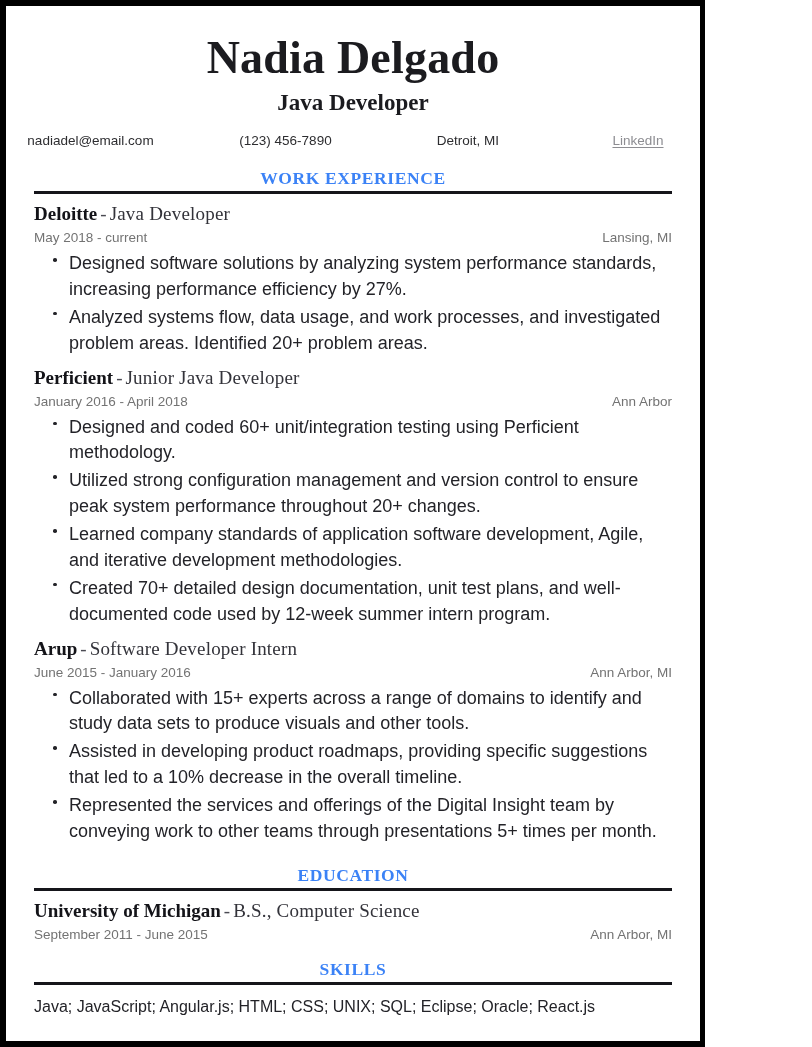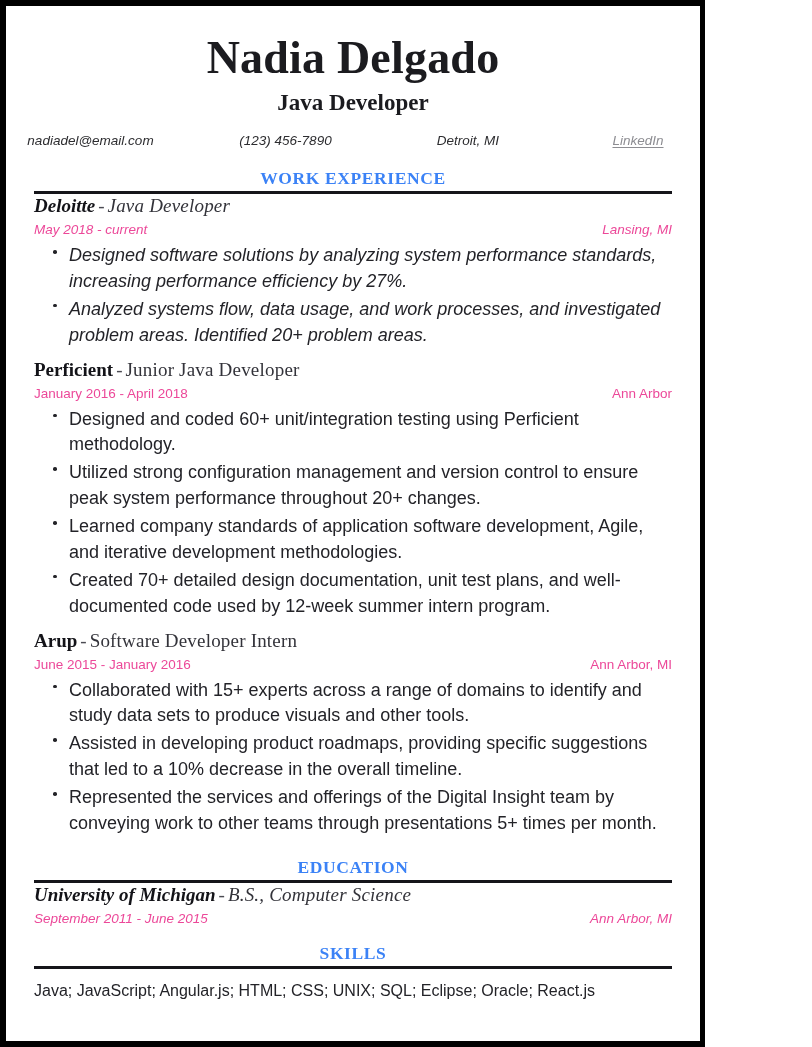--- a/index.html
+++ b/index.html
@@ -55,21 +55,20 @@
     padding-top: 6px;
   }
 
   .contact-row {
     display: flex;
     justify-content: center;
     align-items: baseline;
     padding-top: 17px;
     padding-left: 6px;
     padding-right: 6px;
-    font-style: italic;
   }
 
   .contact-item {
     font-size: 13.5px;
     color: #2d2d30;
     text-align: center;
     flex: 0 0 auto;
   }
 
   .contact-item.email   { width: 205px; }
@@ -97,21 +96,21 @@
     text-align: center;
   }
 
   .section-rule {
     border-bottom: 3px solid #15151a;
     margin-top: 3px;
   }
 
   
   .entry { padding-top: 9px; }
-  .entry.first { padding-top: 0; font-style: italic; }
+  .entry.first { padding-top: 8px; }
 
   .entry-heading {
     font-family: "Liberation Serif", serif;
     font-size: 19px;
     line-height: 1.25;
     color: #2a2a30;
     white-space: nowrap;
   }
 
   .entry-org {
@@ -129,21 +128,21 @@
     color: #33333a;
     letter-spacing: 0.2px;
   }
 
   .entry-meta {
     display: flex;
     justify-content: space-between;
     align-items: flex-start;
     padding-top: 4px;
     font-size: 13.5px;
-    color: #ec4899;
+    color: #737373;
   }
 
   .entry-dates { text-align: left; }
   .entry-location { text-align: right; }
 
   
   ul.bullets {
     list-style: none;
     padding-top: 4px;
   }

